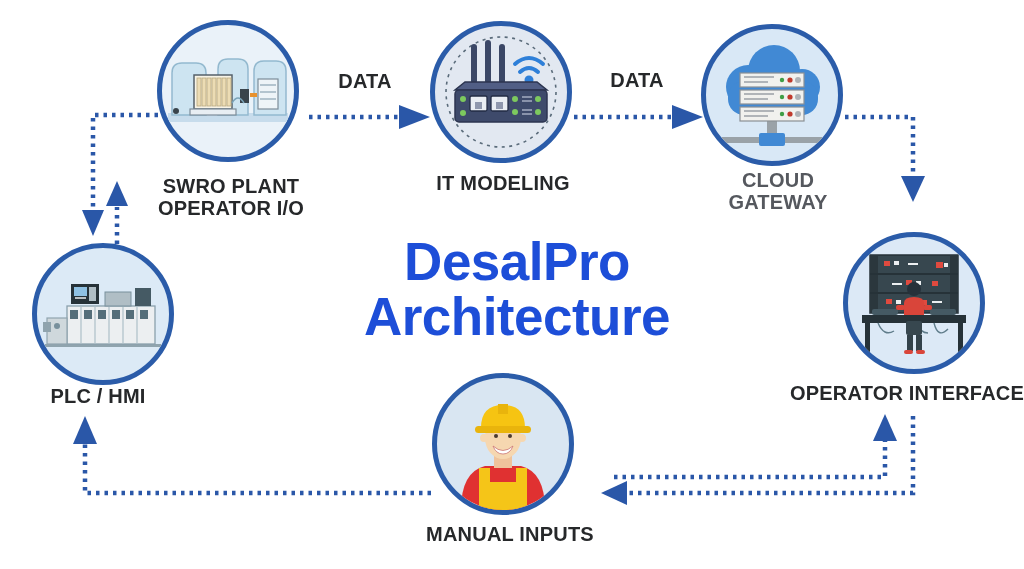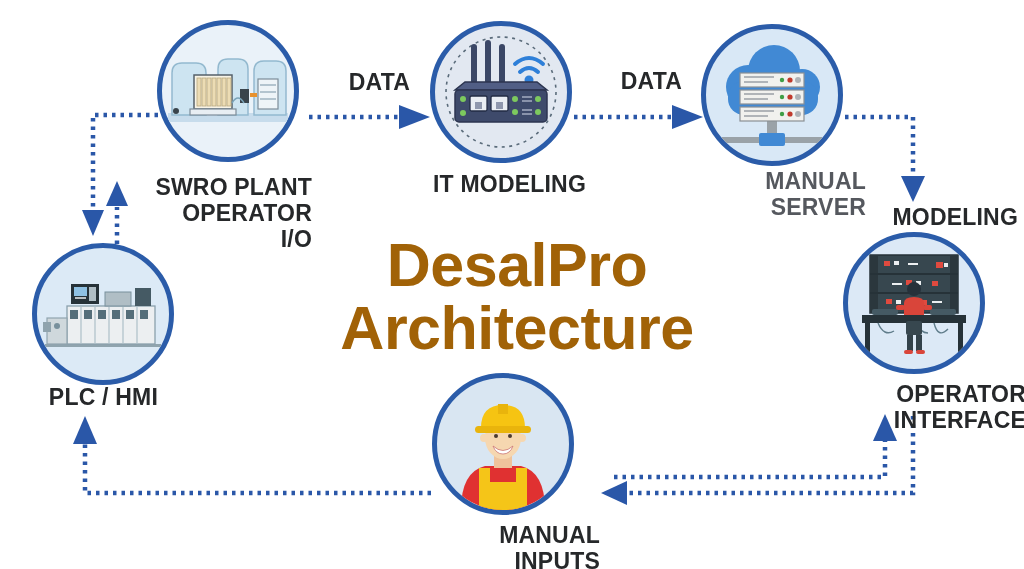--- a/index.html
+++ b/index.html
@@ -14,35 +14,35 @@
     border:5px solid #2b5ca9;background:#dbe8f5;overflow:hidden;box-sizing:content-box;
   }
   .node svg{width:132px;height:132px;}
   .node-swro{left:157px;top:20px;background:#eaf2f9;}
   .node-gateway{left:430px;top:21px;background:#e2e8f1;}
   .node-cloud{left:701px;top:24px;background:#d9e8f6;}
   .node-operator{left:843px;top:232px;background:#dce9f6;}
   .node-manual{left:432px;top:373px;background:#d9e6f2;}
   .node-plc{left:32px;top:243px;background:#dceaf6;}
   .lbl{
-    position:absolute;text-align:right;color:#26282a;font-size:23px;font-weight:600;
+    position:absolute;text-align:center;color:#26282a;font-size:20px;font-weight:600;
     line-height:1.12;white-space:pre-line;letter-spacing:0.2px;
   }
   .lbl-swro{left:150px;top:175px;width:162px;}
   .lbl-gateway{left:420px;top:172px;width:166px;}
   .lbl-cloud{left:690px;top:169px;width:176px;color:#55585e;}
   .lbl-modeling{left:850px;top:205px;width:168px;}
   .lbl-operator{left:788px;top:382px;width:238px;}
   .lbl-manual{left:420px;top:523px;width:180px;}
   .lbl-plc{left:38px;top:385px;width:120px;}
   .lbl-data1{left:320px;top:70px;width:90px;}
   .lbl-data2{left:592px;top:69px;width:90px;}
   .title{
     position:absolute;left:312px;top:234px;width:410px;text-align:center;
-    color:#a16207;font-size:61px;font-weight:700;line-height:1.04;
+    color:#1d4ed8;font-size:53px;font-weight:700;line-height:1.04;
     white-space:pre-line;letter-spacing:-0.5px;
   }
   .edge{stroke:#2a57a8;stroke-width:4.5;fill:none;stroke-dasharray:3.5 5;}
   .head{fill:#2a57a8;stroke:none;}
 </style>
 </head>
 <body>
 
 <div id="canvas">
 
@@ -256,21 +256,20 @@
       <rect x="6" y="74" width="8" height="10" fill="#90a4ae"></rect>
       <circle cx="20" cy="78" r="3" fill="#78909c"></circle>
     </svg>
   </div>
 
   <div class="title">DesalPro
 Architecture</div>
   <div class="lbl lbl-swro">SWRO PLANT
 OPERATOR I/O</div>
   <div class="lbl lbl-gateway">IT MODELING</div>
-  <div class="lbl lbl-cloud">MANUAL SERVER</div>
-  <div class="lbl lbl-modeling">MODELING</div>
+  <div class="lbl lbl-cloud">CLOUD GATEWAY</div>
   <div class="lbl lbl-operator">OPERATOR INTERFACE</div>
   <div class="lbl lbl-plc">PLC / HMI</div>
   <div class="lbl lbl-manual">MANUAL INPUTS</div>
   <div class="lbl lbl-data1">DATA</div>
   <div class="lbl lbl-data2">DATA</div>
 
 </div>
 
 </body></html>

